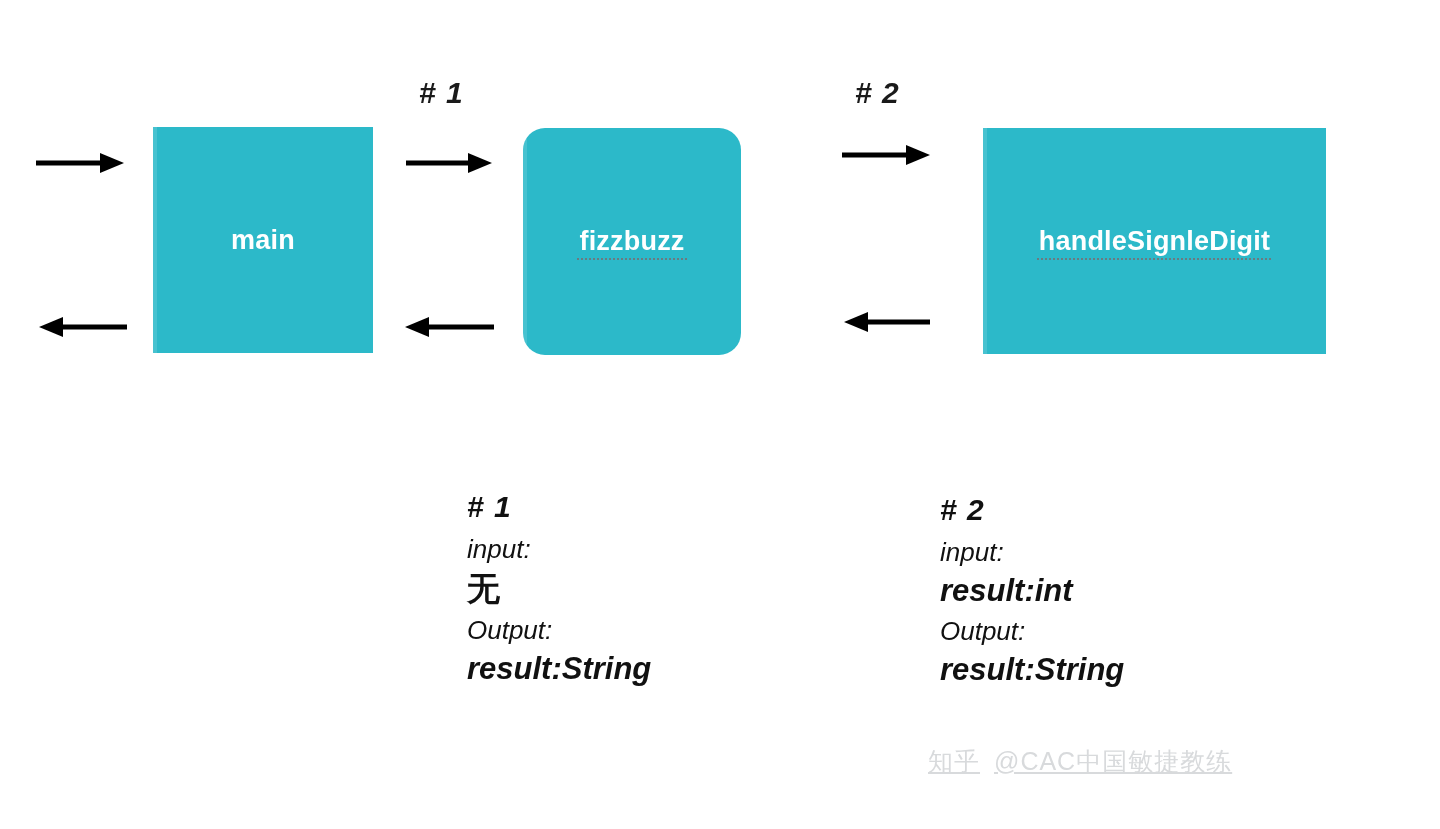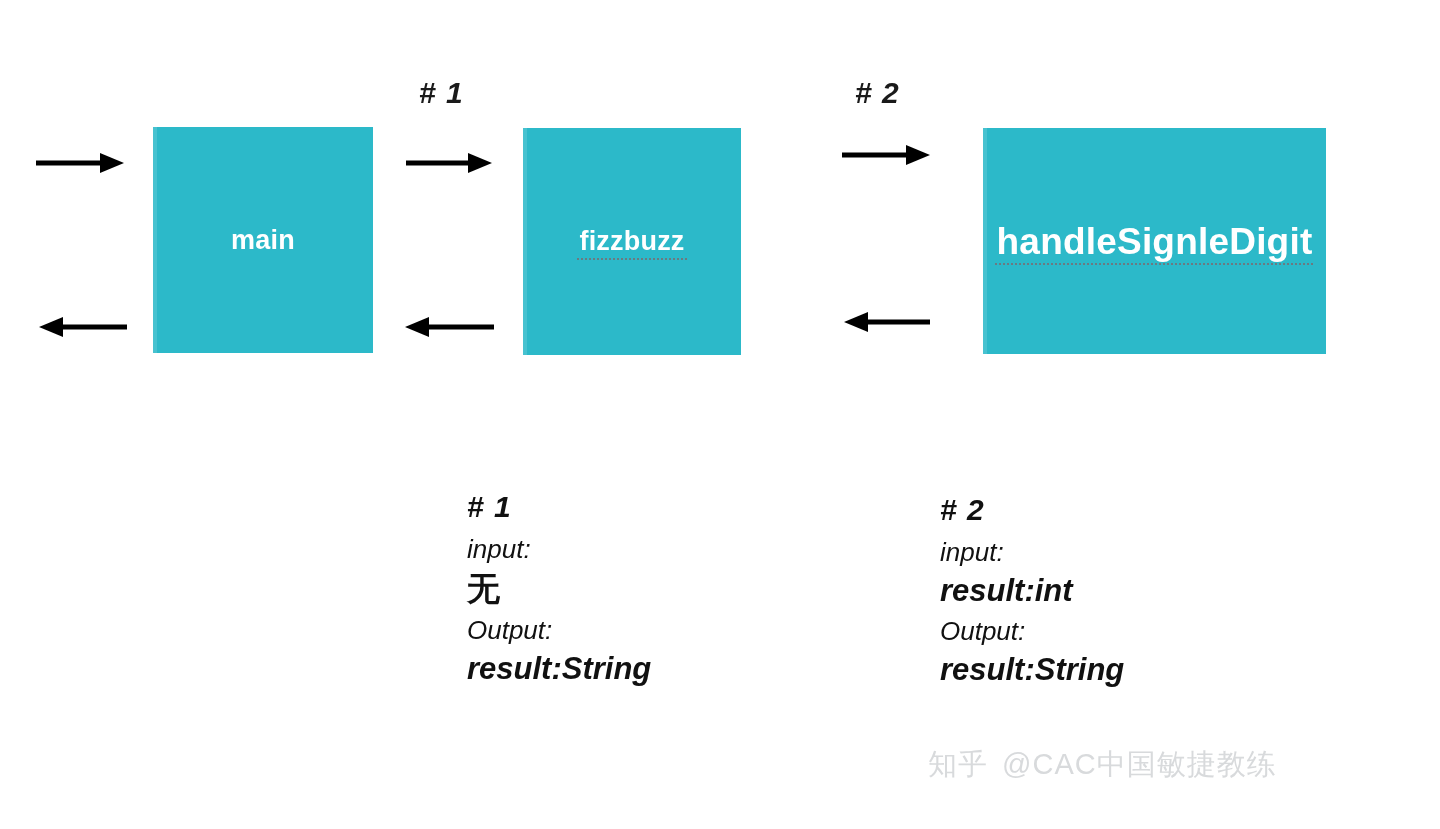--- a/index.html
+++ b/index.html
@@ -36,21 +36,21 @@
     color: #ffffff;
     font-weight: bold;
     font-size: 27px;
     letter-spacing: 0.2px;
     line-height: 1;
     text-align: center;
     white-space: nowrap;
     position: relative;
   }
   .node-box .node-label.wide {
-    font-size: 37px;
+    font-size: 27px;
   }
   
   .node-label.spell::after {
     content: "";
     position: absolute;
     left: -2px;
     right: -2px;
     bottom: -5px;
     height: 2px;
     background-image: repeating-linear-gradient(
@@ -65,21 +65,21 @@
     content: "";
     position: absolute;
     left: 0;
     top: 0;
     bottom: 0;
     width: 4px;
     background: rgba(255, 255, 255, 0.13);
   }
 
   #box-main      { left: 153px; top: 127px; width: 220px; height: 226px; }
-  #box-fizzbuzz  { left: 523px; top: 128px; width: 218px; height: 227px; }
+  #box-fizzbuzz  { left: 523px; top: 128px; width: 218px; height: 227px; border-radius: 22px; }
   #box-handle    { left: 983px; top: 128px; width: 343px; height: 226px; }
 
   
   .arrow {
     position: absolute;
     height: 30px;
   }
   .arrow svg { display: block; overflow: visible; }
 
   #arrow-in-main       { left: 36px;  top: 148px; width: 90px; }
@@ -137,25 +137,26 @@
     font-style: normal;
     font-size: 33px;
     letter-spacing: 1px;
   }
 
   
   #watermark {
     position: absolute;
     left: 928px;
     top: 745px;
-    font-size: 29px;
+    font-size: 25px;
     color: #d8dadc;
     white-space: nowrap;
     letter-spacing: 1px;
     user-select: none;
+    text-decoration: underline;
   }
   #watermark .wm-site { margin-right: 14px; }
 </style>
 </head>
 <body>
 
 <div id="canvas">
 
   <div id="box-main" class="node-box">
     <span class="node-label">main</span>

